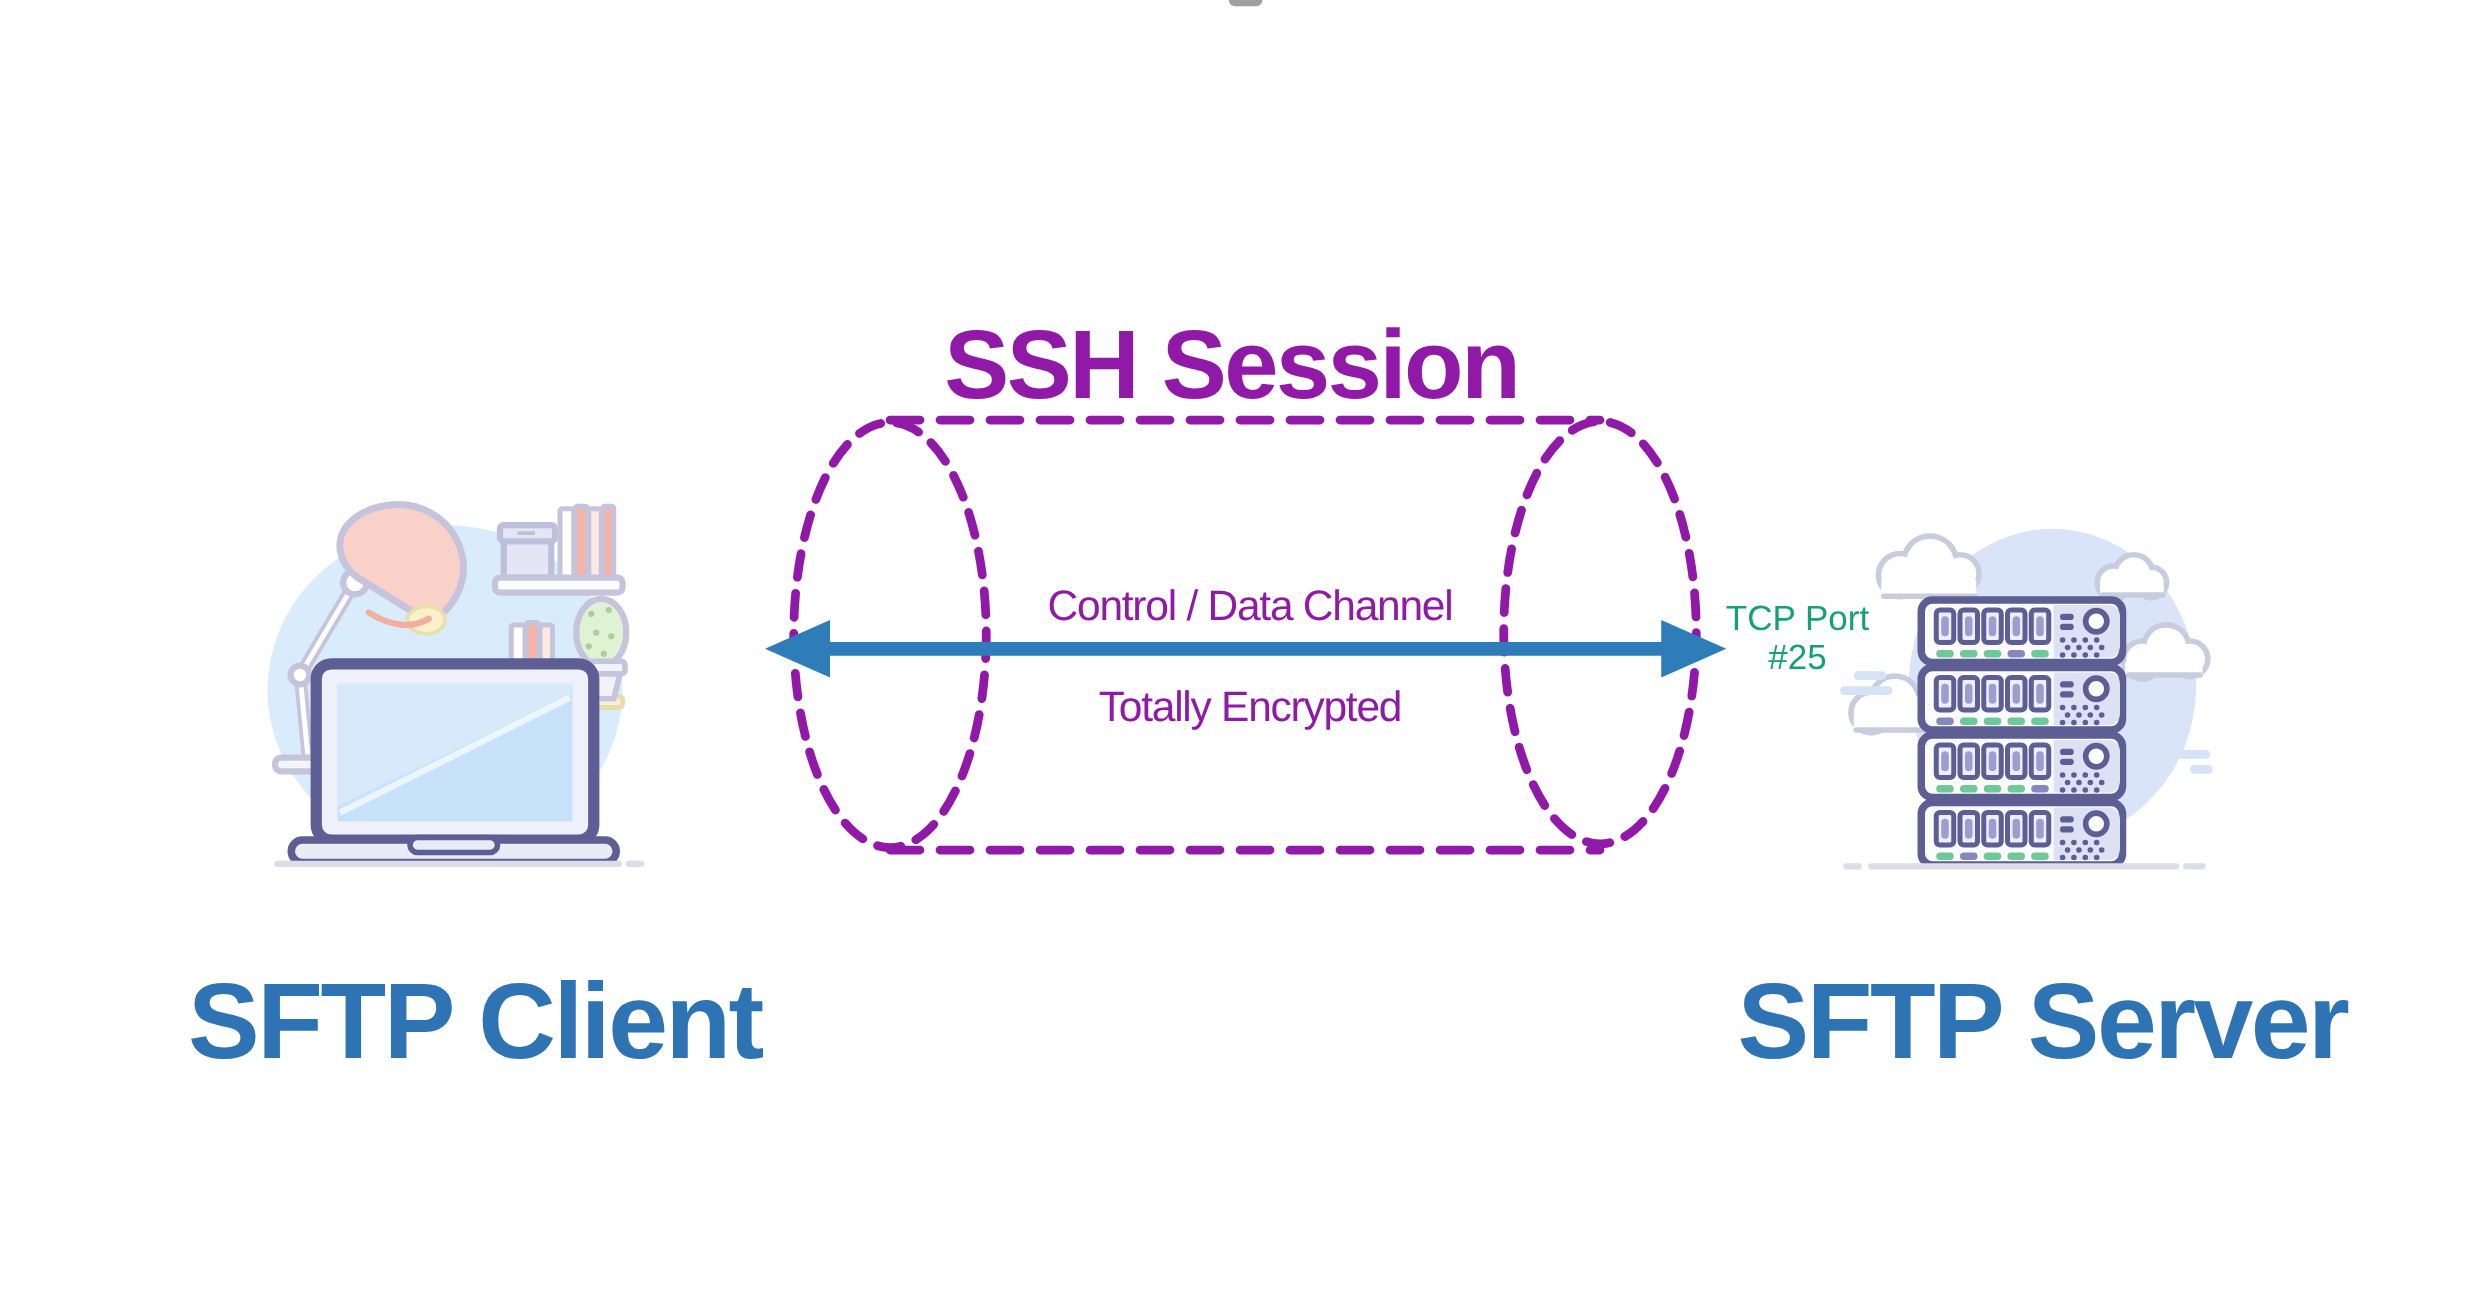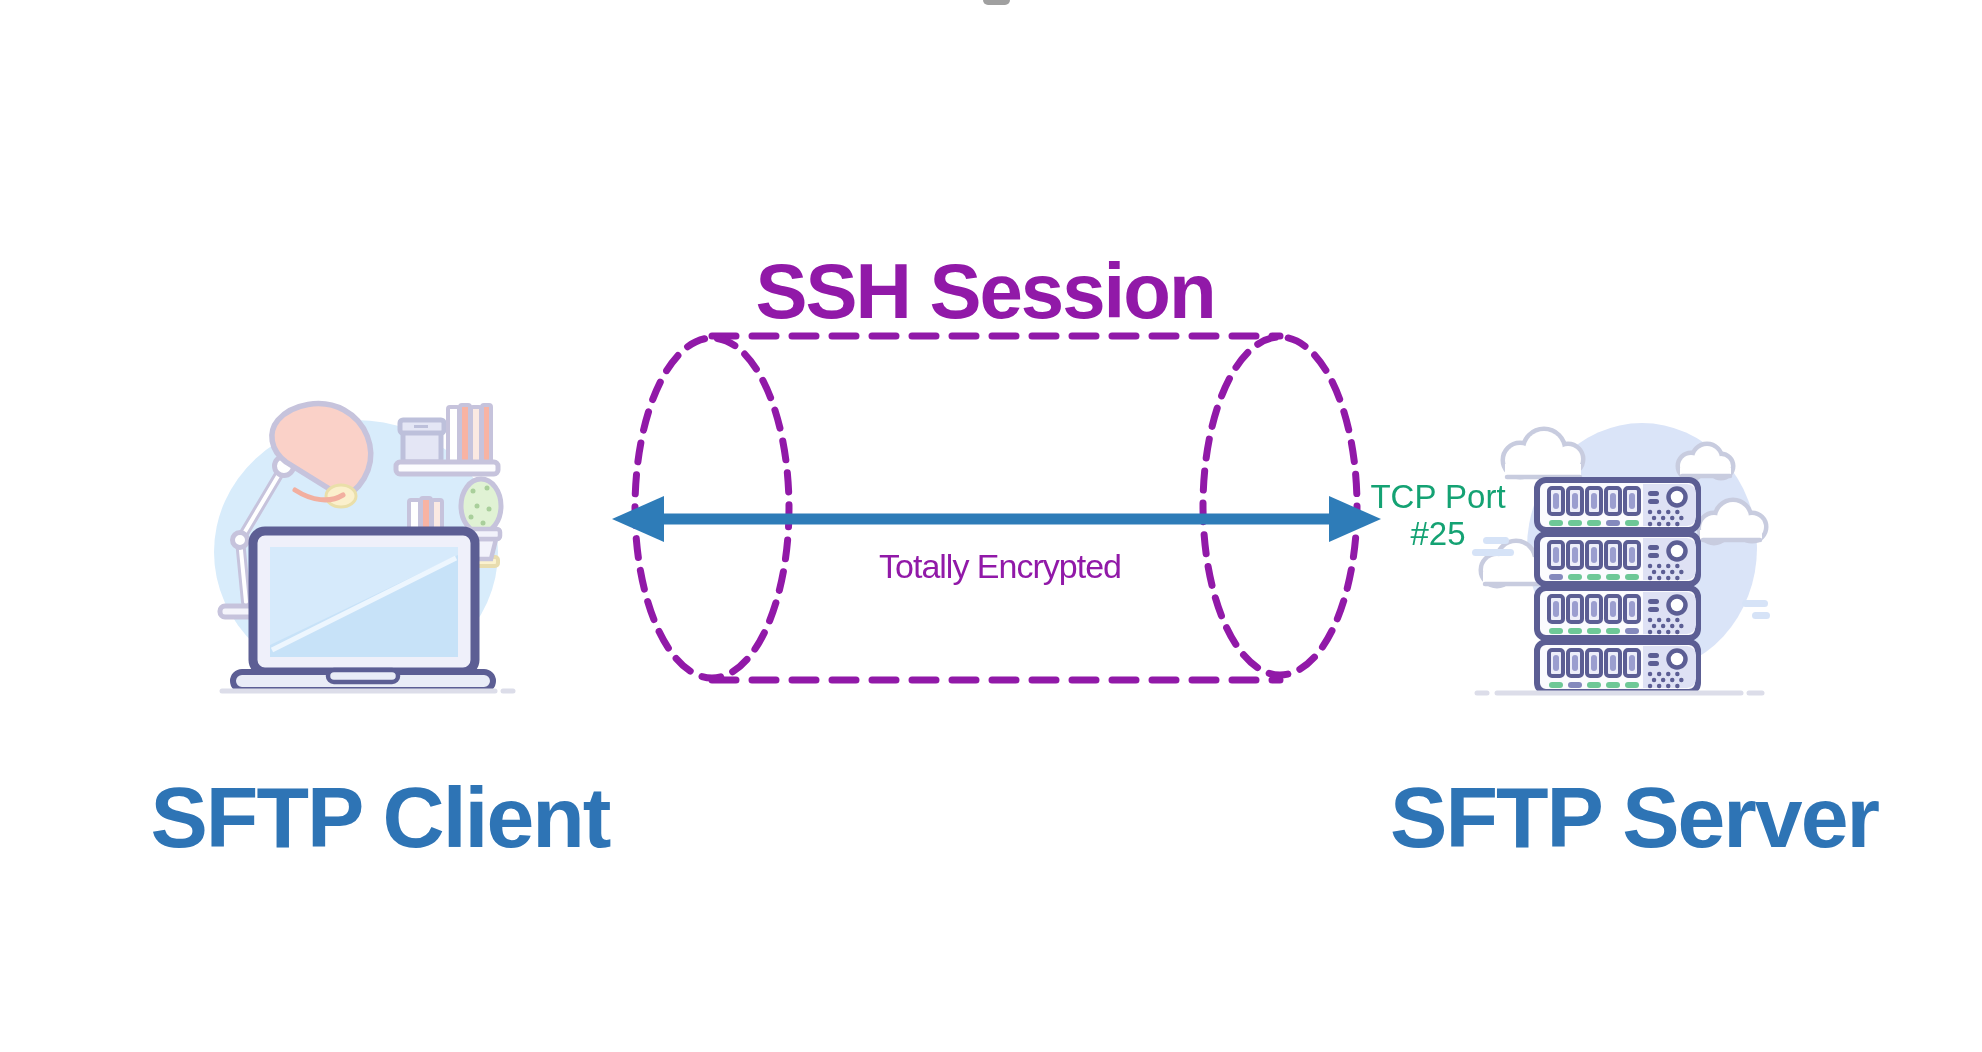--- a/index.html
+++ b/index.html
@@ -6,21 +6,21 @@
   #canvas{position:relative;width:1982px;height:860px;background:#ffffff;overflow:hidden;
           font-family:"Liberation Sans",sans-serif;}
   .abs{position:absolute;}
 
   
   .label{position:absolute;transform:translateX(-50%);white-space:nowrap;}
   .title{left:985px;top:246px;font-size:78px;font-weight:700;letter-spacing:-2px;
          color:var(--session-purple,#9119A8);}
   .channel{left:1000px;top:466px;font-size:34px;letter-spacing:-1px;color:var(--session-purple,#9119A8);}
   .encrypted{left:1000px;top:547px;font-size:34px;letter-spacing:-1px;color:var(--session-purple,#9119A8);text-align:center;}
-  .port{left:1438px;top:479px;font-size:33px;line-height:1.12;text-align:center;
+  .port{left:1438px;top:479px;font-size:28px;line-height:1.12;text-align:center;
         color:var(--port-green,#14A273);}
   .endpoint{font-size:86px;font-weight:700;letter-spacing:-2px;color:var(--endpoint-label-blue,#2E74B5);}
   .client-label{left:380px;top:768px;}
   .server-label{left:1634px;top:768px;}
 
   
   .tunnel-ellipse{fill:none;stroke:var(--session-purple,#9119A8);stroke-width:7;
                   stroke-dasharray:19 13;stroke-linecap:round;}
   .tunnel-line{fill:none;stroke:var(--session-purple,#9119A8);stroke-width:7;
                stroke-dasharray:24 16;stroke-linecap:round;}
@@ -309,20 +309,21 @@
       </g>
 
     <g>
       <line class="ground" x1="1497" y1="693" x2="1741" y2="693"></line>
       <line class="ground" x1="1477" y1="693" x2="1487" y2="693"></line>
       <line class="ground" x1="1749" y1="693" x2="1762" y2="693"></line>
     </g>
   </svg>
 
   <div class="label title">SSH Session</div>
+  <div class="label channel">Control / Data Channel</div>
   <div class="label encrypted">Totally Encrypted</div>
   <div class="label port">
     <div>TCP Port</div>
     <div>#25</div>
   </div>
   <div class="label endpoint client-label">SFTP Client</div>
   <div class="label endpoint server-label">SFTP Server</div>
 
 </div>
 

